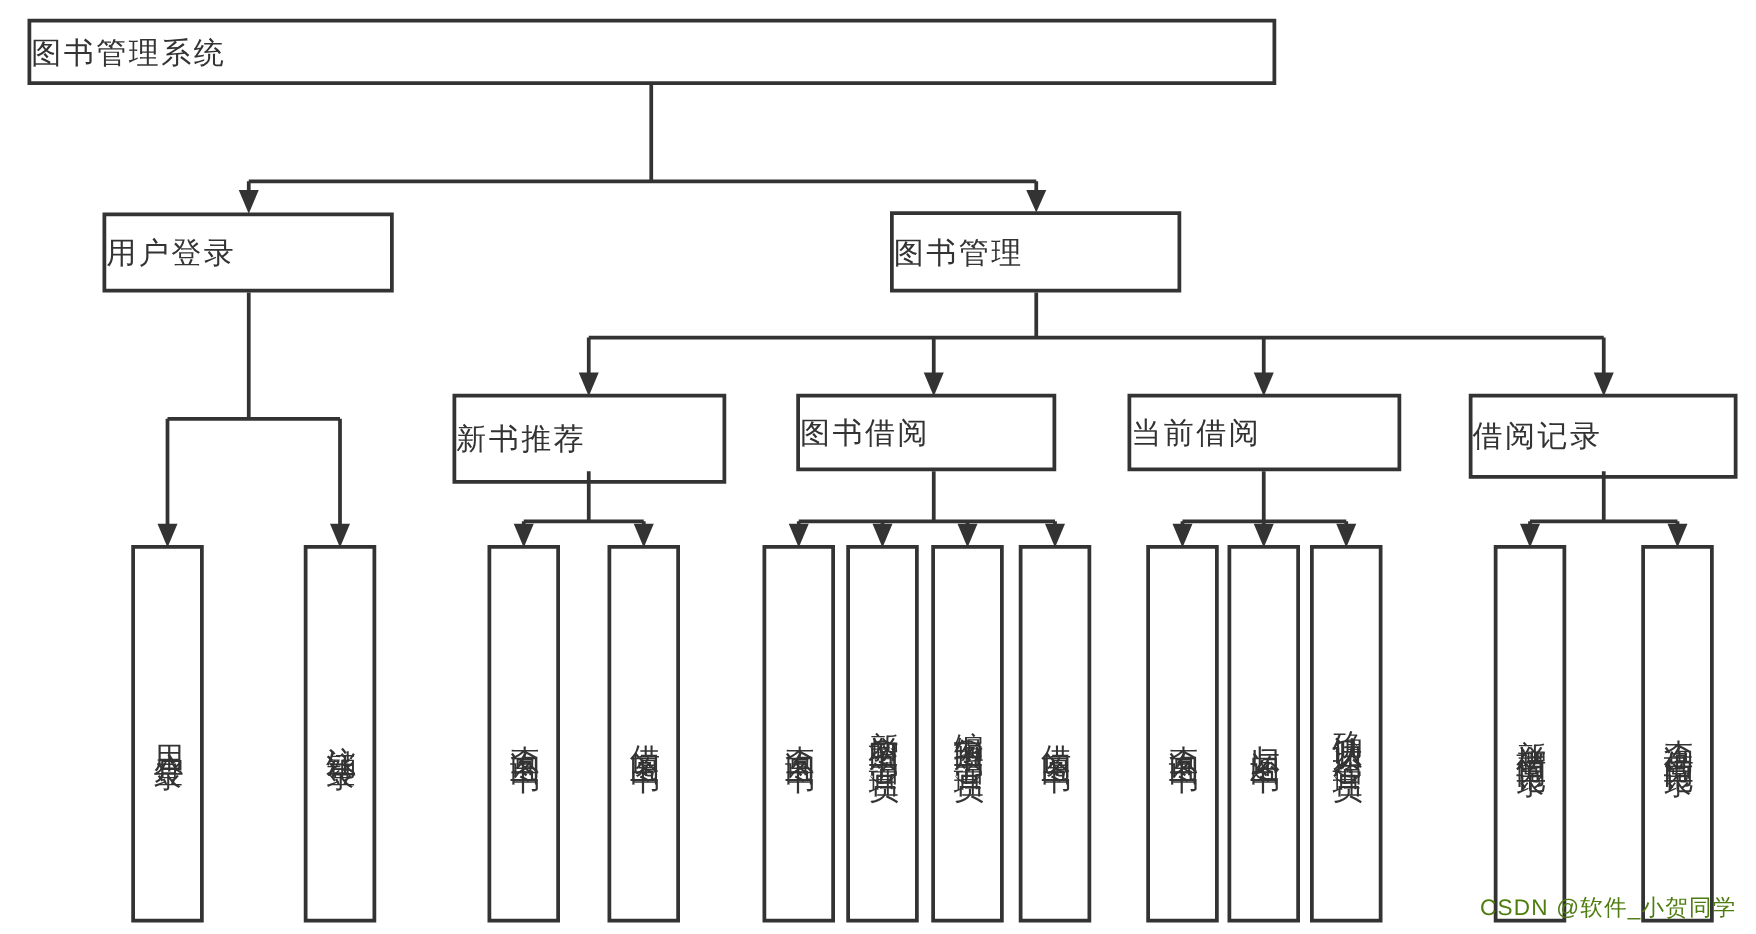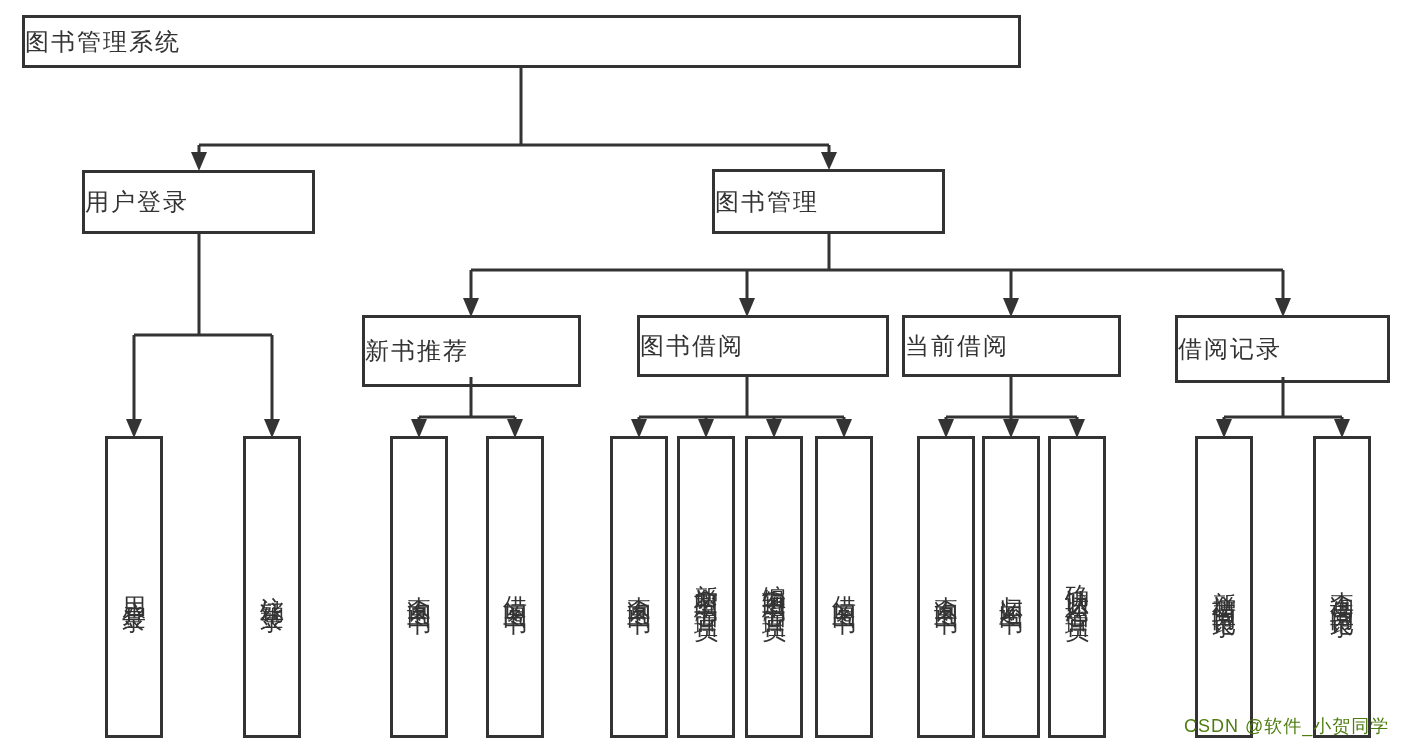--- a/index.html
+++ b/index.html
@@ -74,21 +74,21 @@
   <div class="hbox" style="left:82px;top:170px;width:233px;height:64px;">
     <span>用户登录</span>
   </div>
   <div class="hbox" style="left:712px;top:169px;width:233px;height:65px;">
     <span>图书管理</span>
   </div>
 
   <div class="hbox" style="left:362px;top:315px;width:219px;height:72px;">
     <span>新书推荐</span>
   </div>
-  <div class="hbox" style="left:637px;top:315px;width:252px;height:62px;">
+  <div class="hbox" style="left:637px;top:315px;width:208px;height:62px;">
     <span>图书借阅</span>
   </div>
   <div class="hbox" style="left:902px;top:315px;width:219px;height:62px;">
     <span>当前借阅</span>
   </div>
   <div class="hbox" style="left:1175px;top:315px;width:215px;height:68px;">
     <span>借阅记录</span>
   </div>
 
   <div class="vbox" style="left:105px;">

